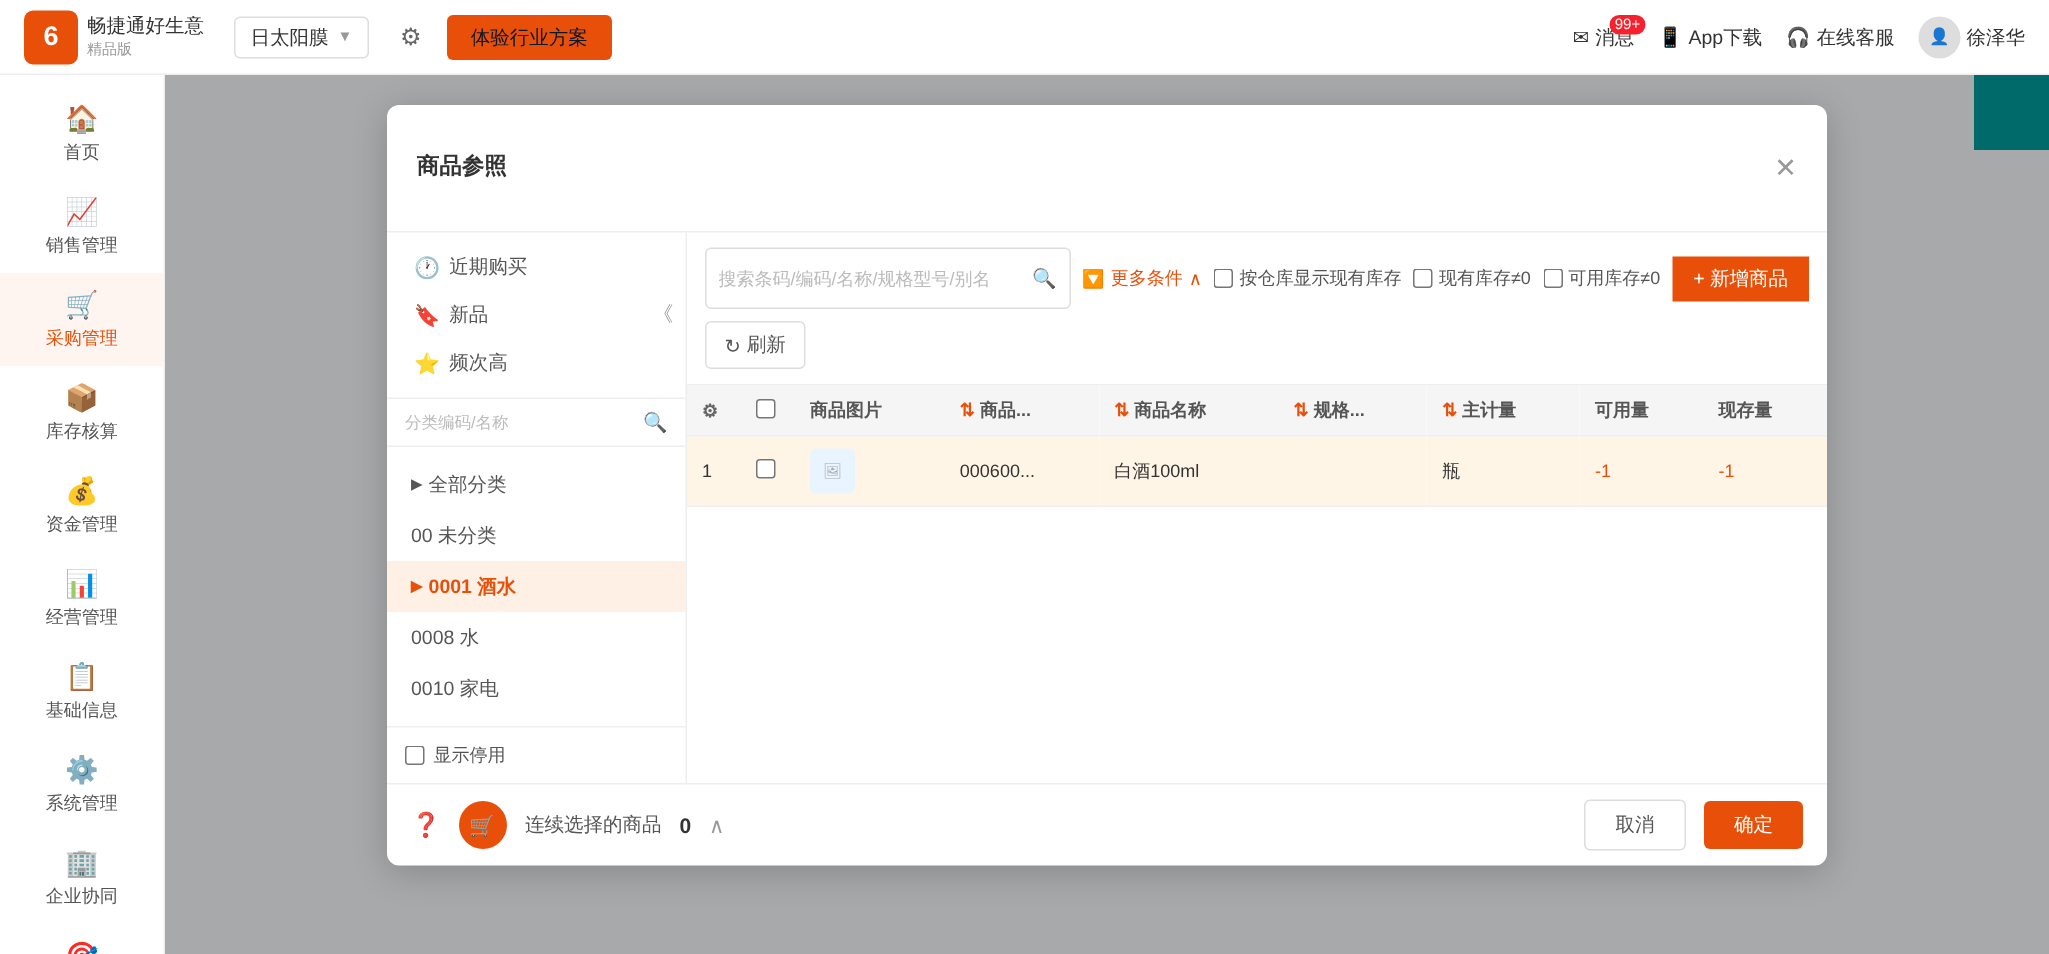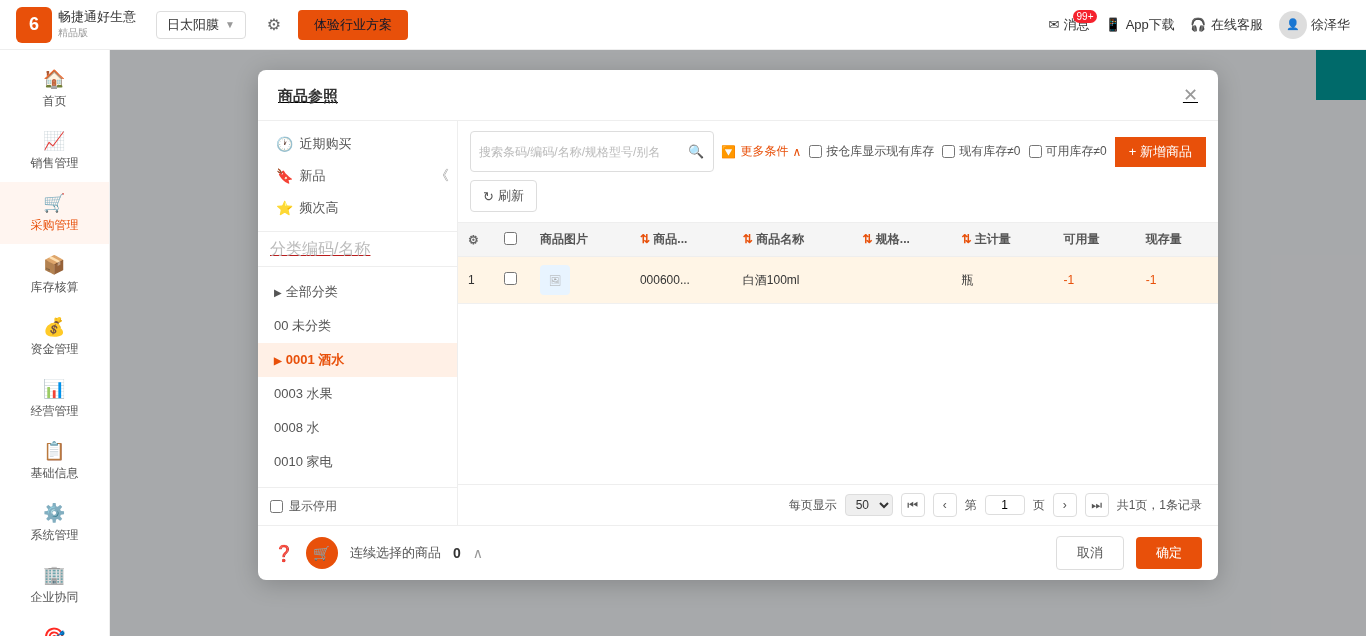--- a/index.html
+++ b/index.html
@@ -113,24 +113,23 @@
       background: #fff;
       border-radius: 8px;
       width: 960px;
       max-height: 580px;
       display: flex;
       flex-direction: column;
       box-shadow: 0 4px 24px rgba(0,0,0,0.2);
       position: relative;
     }
     .modal-header {
-      display: flex; align-items: flex-end; justify-content: space-between;
-      padding: 14px 20px;
+      display: flex; align-items: flex-start; justify-content: space-between;
+      padding: 31px 20px;
       border-bottom: 1px solid #eee;
-      text-decoration: underline;
     }
     .modal-title { font-size: 15px; font-weight: bold; color: #333; }
     .modal-close { cursor: pointer; color: #999; font-size: 18px; }
     .modal-body { display: flex; flex: 1; overflow: hidden; }
 
     
     .category-panel {
       width: 200px;
       border-right: 1px solid #eee;
       display: flex; flex-direction: column;
@@ -151,21 +150,21 @@
       position: absolute; right: 8px; top: 50%;
       transform: translateY(-50%);
       cursor: pointer; color: #999; font-size: 14px;
     }
     .search-box {
       padding: 8px 12px;
       display: flex; align-items: center; gap: 6px;
       border-bottom: 1px solid #eee;
     }
     .search-input {
-      flex: 1; border: none; outline: none; font-size: 16px; color: #b91c1c; text-decoration: underline;
+      flex: 1; border: none; outline: none; font-size: 11px; color: #6d28d9;
     }
     .search-input::placeholder { color: #bbb; }
     .search-icon { color: #e8500a; cursor: pointer; }
     .category-list {
       flex: 1; overflow-y: auto; padding: 8px 0;
     }
     .cat-item {
       padding: 8px 16px; font-size: 13px; color: #555; cursor: pointer;
       display: flex; align-items: center; gap: 4px;
     }
@@ -409,23 +408,20 @@
               <div class="cat-item">
                 <span class="cat-arrow">▶</span>
                 <span>全部分类</span>
               </div>
               <div class="cat-item">
                 <span>00 未分类</span>
               </div>
               <div class="cat-item active">
                 <span class="cat-arrow">▶</span>
                 <span>0001 酒水</span>
-              </div>
-              <div class="cat-item">
-                <span>0003 水果</span>
               </div>
               <div class="cat-item">
                 <span>0008 水</span>
               </div>
               <div class="cat-item">
                 <span>0010 家电</span>
               </div>
             </div>
             <div class="show-disabled">
               <input type="checkbox" style="">
@@ -512,34 +508,20 @@
                     <td><span>白酒100ml</span></td>
                     <td><span></span></td>
                     <td><span>瓶</span></td>
                     <td><span class="negative">-1</span></td>
                     <td><span class="negative">-1</span></td>
                   </tr>
                 </tbody>
               </table>
             </div>
 
-            <div class="pagination-bar">
-              <span>每页显示</span>
-              <select class="page-size-select">
-                <option>50</option>
-              </select>
-              <button class="page-btn">⏮</button>
-              <button class="page-btn">‹</button>
-              <span>第</span>
-              <input type="text" class="page-input" value="1" style="">
-              <span>页</span>
-              <button class="page-btn">›</button>
-              <button class="page-btn">⏭</button>
-              <span>共1页，1条记录</span>
-            </div>
           </div>
         </div>
 
         <div class="modal-footer">
           <span class="help-icon">❓</span>
           <div class="cart-btn">🛒</div>
           <span class="continuous-select-text">连续选择的商品</span>
           <span class="select-count">0</span>
           <span class="collapse-footer-btn">∧</span>
           <button class="cancel-btn">取消</button>

